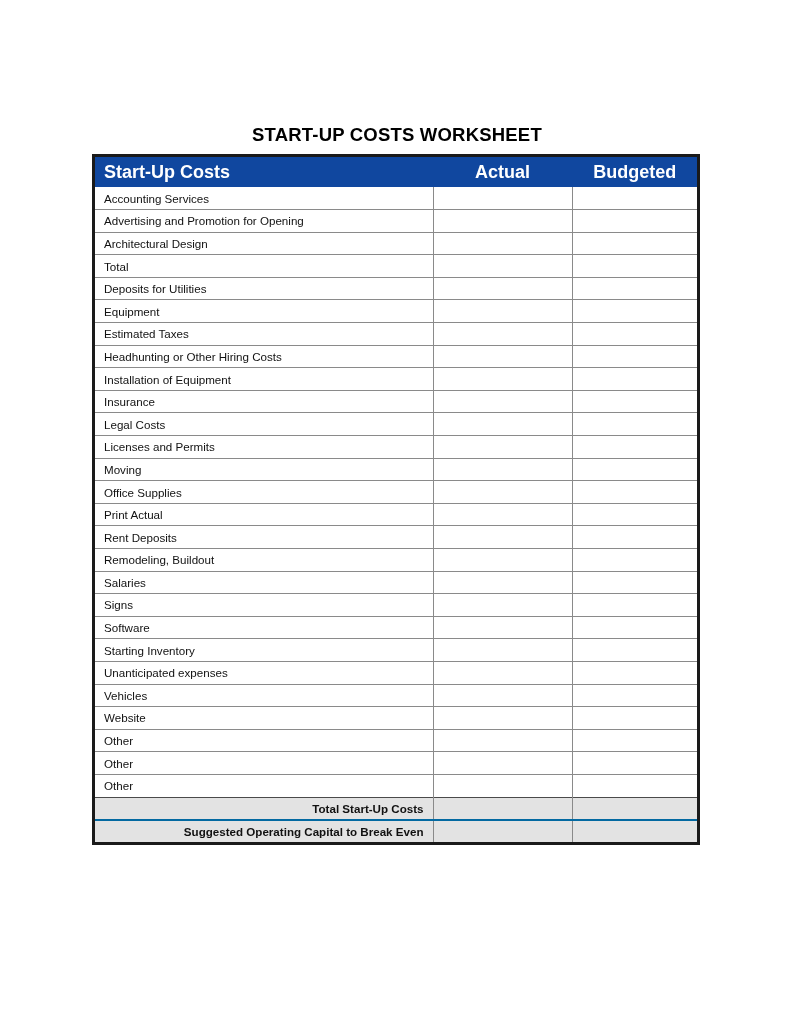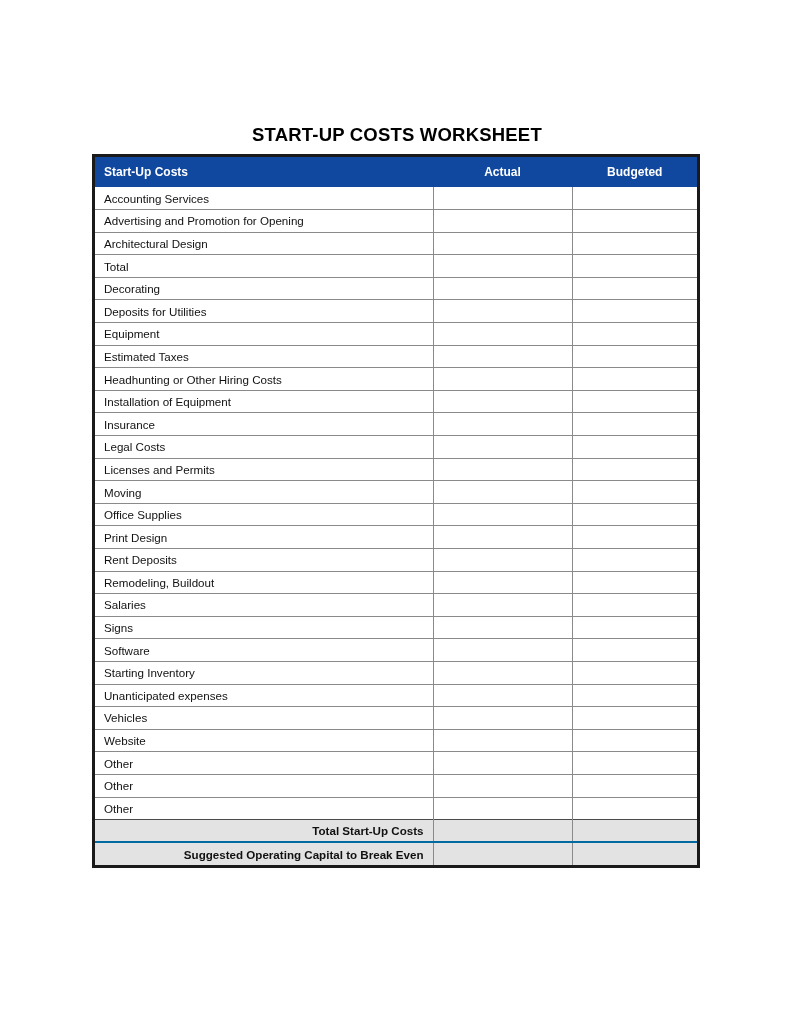--- a/index.html
+++ b/index.html
@@ -54,21 +54,21 @@
     background: #ffffff;
   }
   table.sheet col.c-item  { width: 338px; }
   table.sheet col.c-act   { width: 139px; }
   table.sheet col.c-bud   { width: 125px; }
 
   
   thead th {
     background: #10479F;
     color: #ffffff;
-    font-size: 12px;
+    font-size: 18px;
     font-weight: bold;
     height: 30px;
     padding: 0 9px;
     border-right: 1px solid #10479F;
     box-sizing: border-box;
     vertical-align: middle;
   }
   thead th.h-item { text-align: left; }
   thead th.h-act,
   thead th.h-bud  { text-align: center; }
@@ -147,25 +147,20 @@
             <td class="cell-item">Architectural Design</td>
             <td class="cell-amount"></td>
             <td class="cell-amount"></td>
           </tr>
           <tr class="data-row">
             <td class="cell-item">Total</td>
             <td class="cell-amount"></td>
             <td class="cell-amount"></td>
           </tr>
           <tr class="data-row">
-            <td class="cell-item">Decorating</td>
-            <td class="cell-amount"></td>
-            <td class="cell-amount"></td>
-          </tr>
-          <tr class="data-row">
             <td class="cell-item">Deposits for Utilities</td>
             <td class="cell-amount"></td>
             <td class="cell-amount"></td>
           </tr>
           <tr class="data-row">
             <td class="cell-item">Equipment</td>
             <td class="cell-amount"></td>
             <td class="cell-amount"></td>
           </tr>
           <tr class="data-row">
@@ -202,21 +197,21 @@
             <td class="cell-item">Moving</td>
             <td class="cell-amount"></td>
             <td class="cell-amount"></td>
           </tr>
           <tr class="data-row">
             <td class="cell-item">Office Supplies</td>
             <td class="cell-amount"></td>
             <td class="cell-amount"></td>
           </tr>
           <tr class="data-row">
-            <td class="cell-item">Print Design</td>
+            <td class="cell-item">Print Actual</td>
             <td class="cell-amount"></td>
             <td class="cell-amount"></td>
           </tr>
           <tr class="data-row">
             <td class="cell-item">Rent Deposits</td>
             <td class="cell-amount"></td>
             <td class="cell-amount"></td>
           </tr>
           <tr class="data-row">
             <td class="cell-item">Remodeling, Buildout</td>

